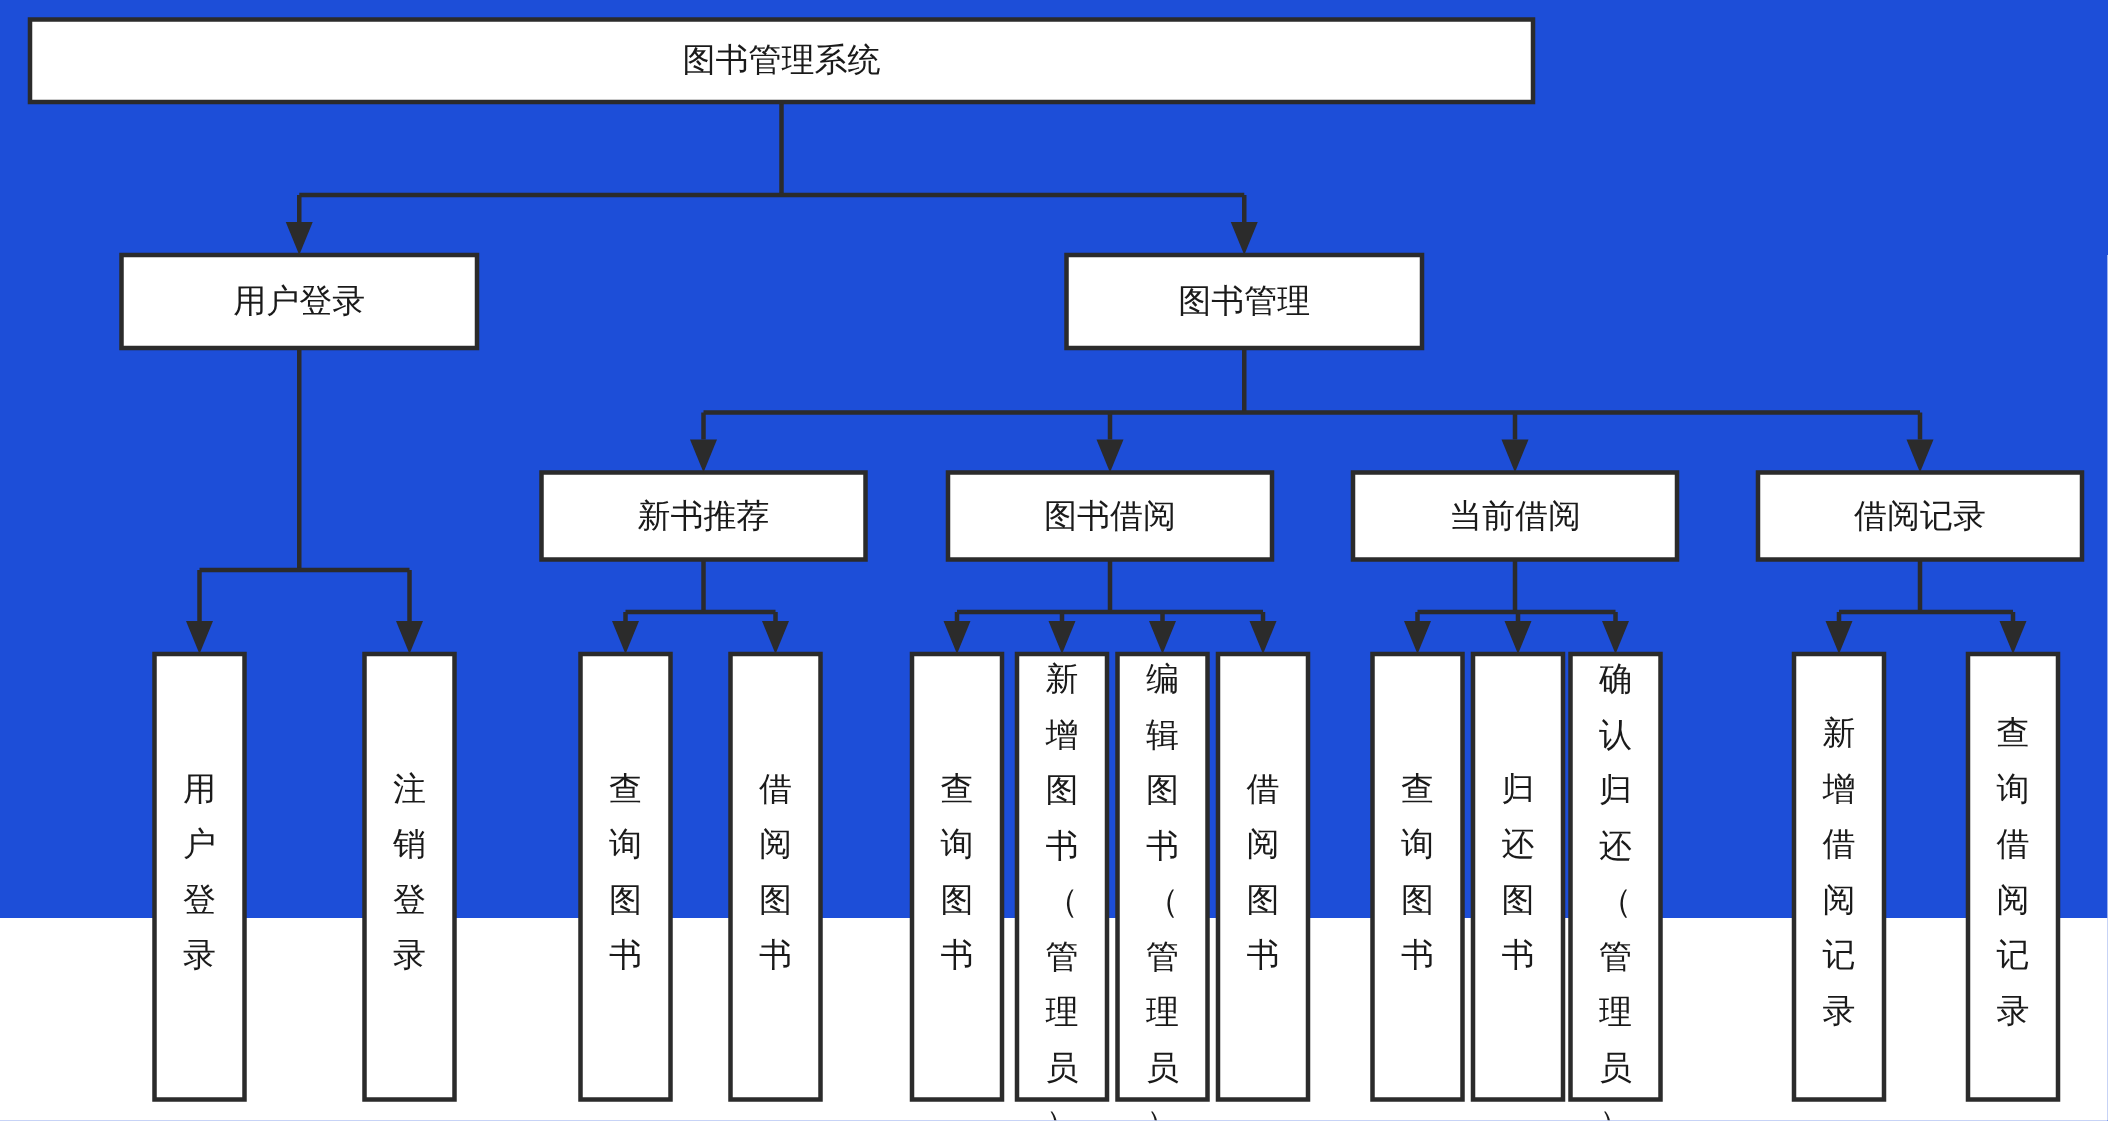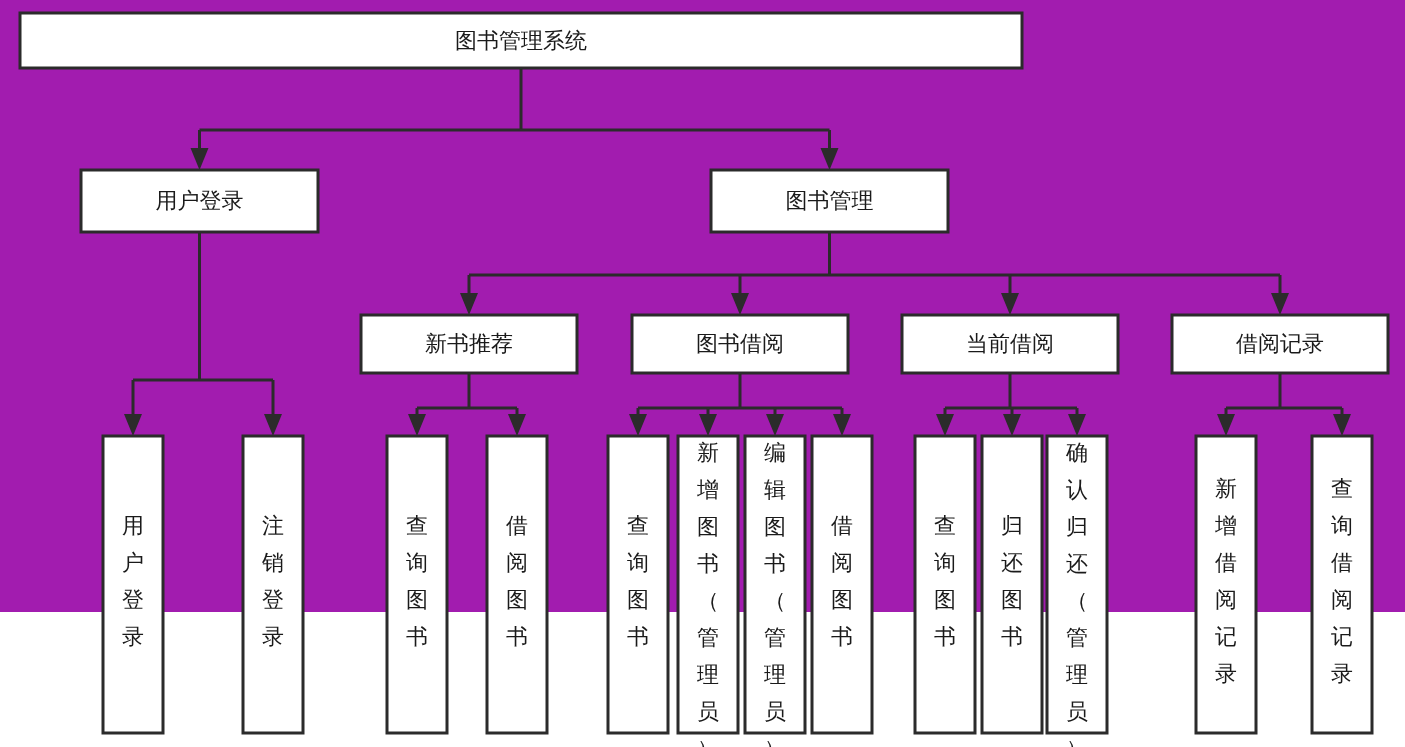--- a/index.html
+++ b/index.html
@@ -11,21 +11,21 @@
   body {
     width: 1405px;
     height: 747px;
     overflow: hidden;
     font-family: "DejaVu Sans", "Liberation Sans", sans-serif;
   }
   #diagram-root {
     position: relative;
     width: 1405px;
     height: 612px;
-    background: #a21caf;
+    background: #1d4ed8;
   }
   svg#flow-svg {
     position: absolute;
     top: 0;
     left: 0;
     width: 1405px;
     height: 747px;
     display: block;
   }
   .node-box {

